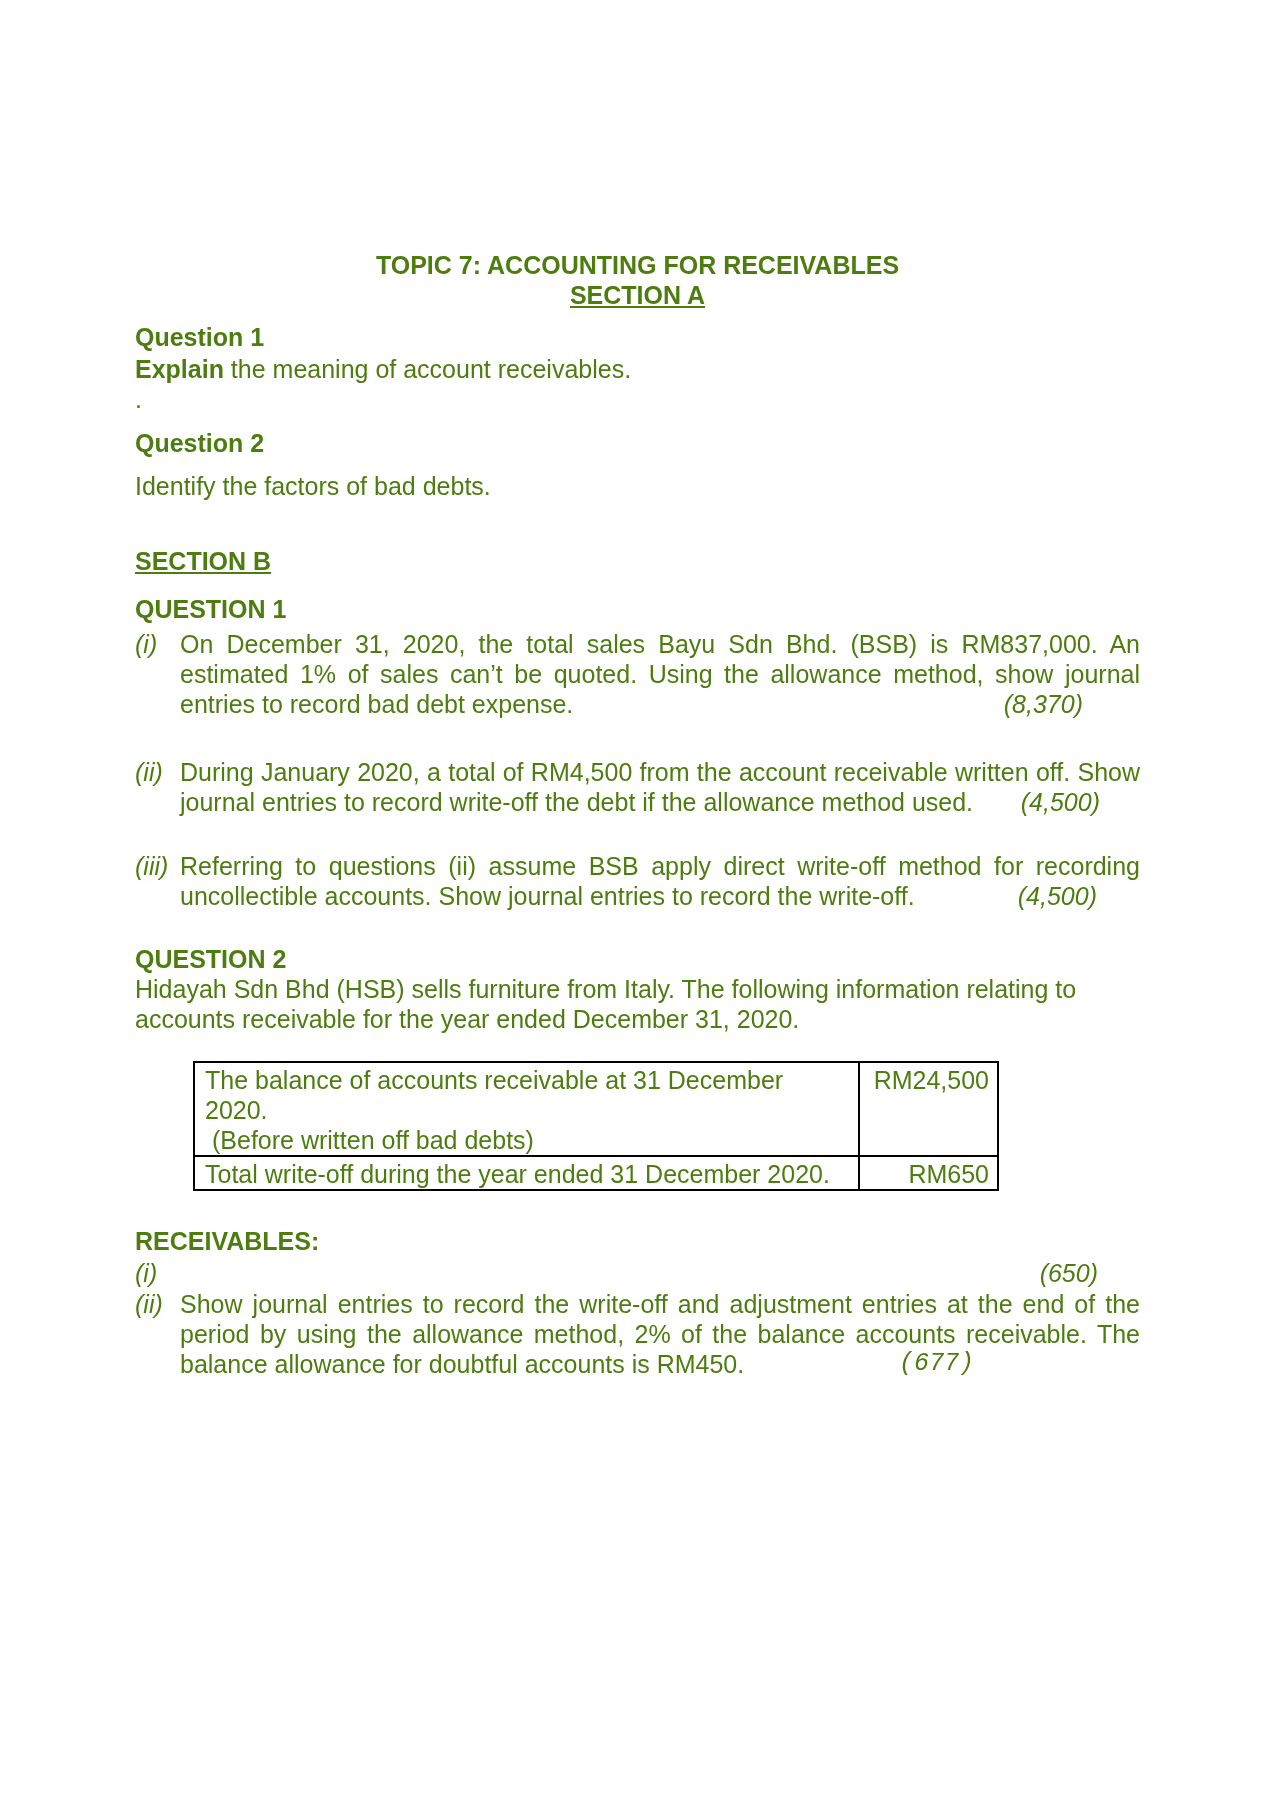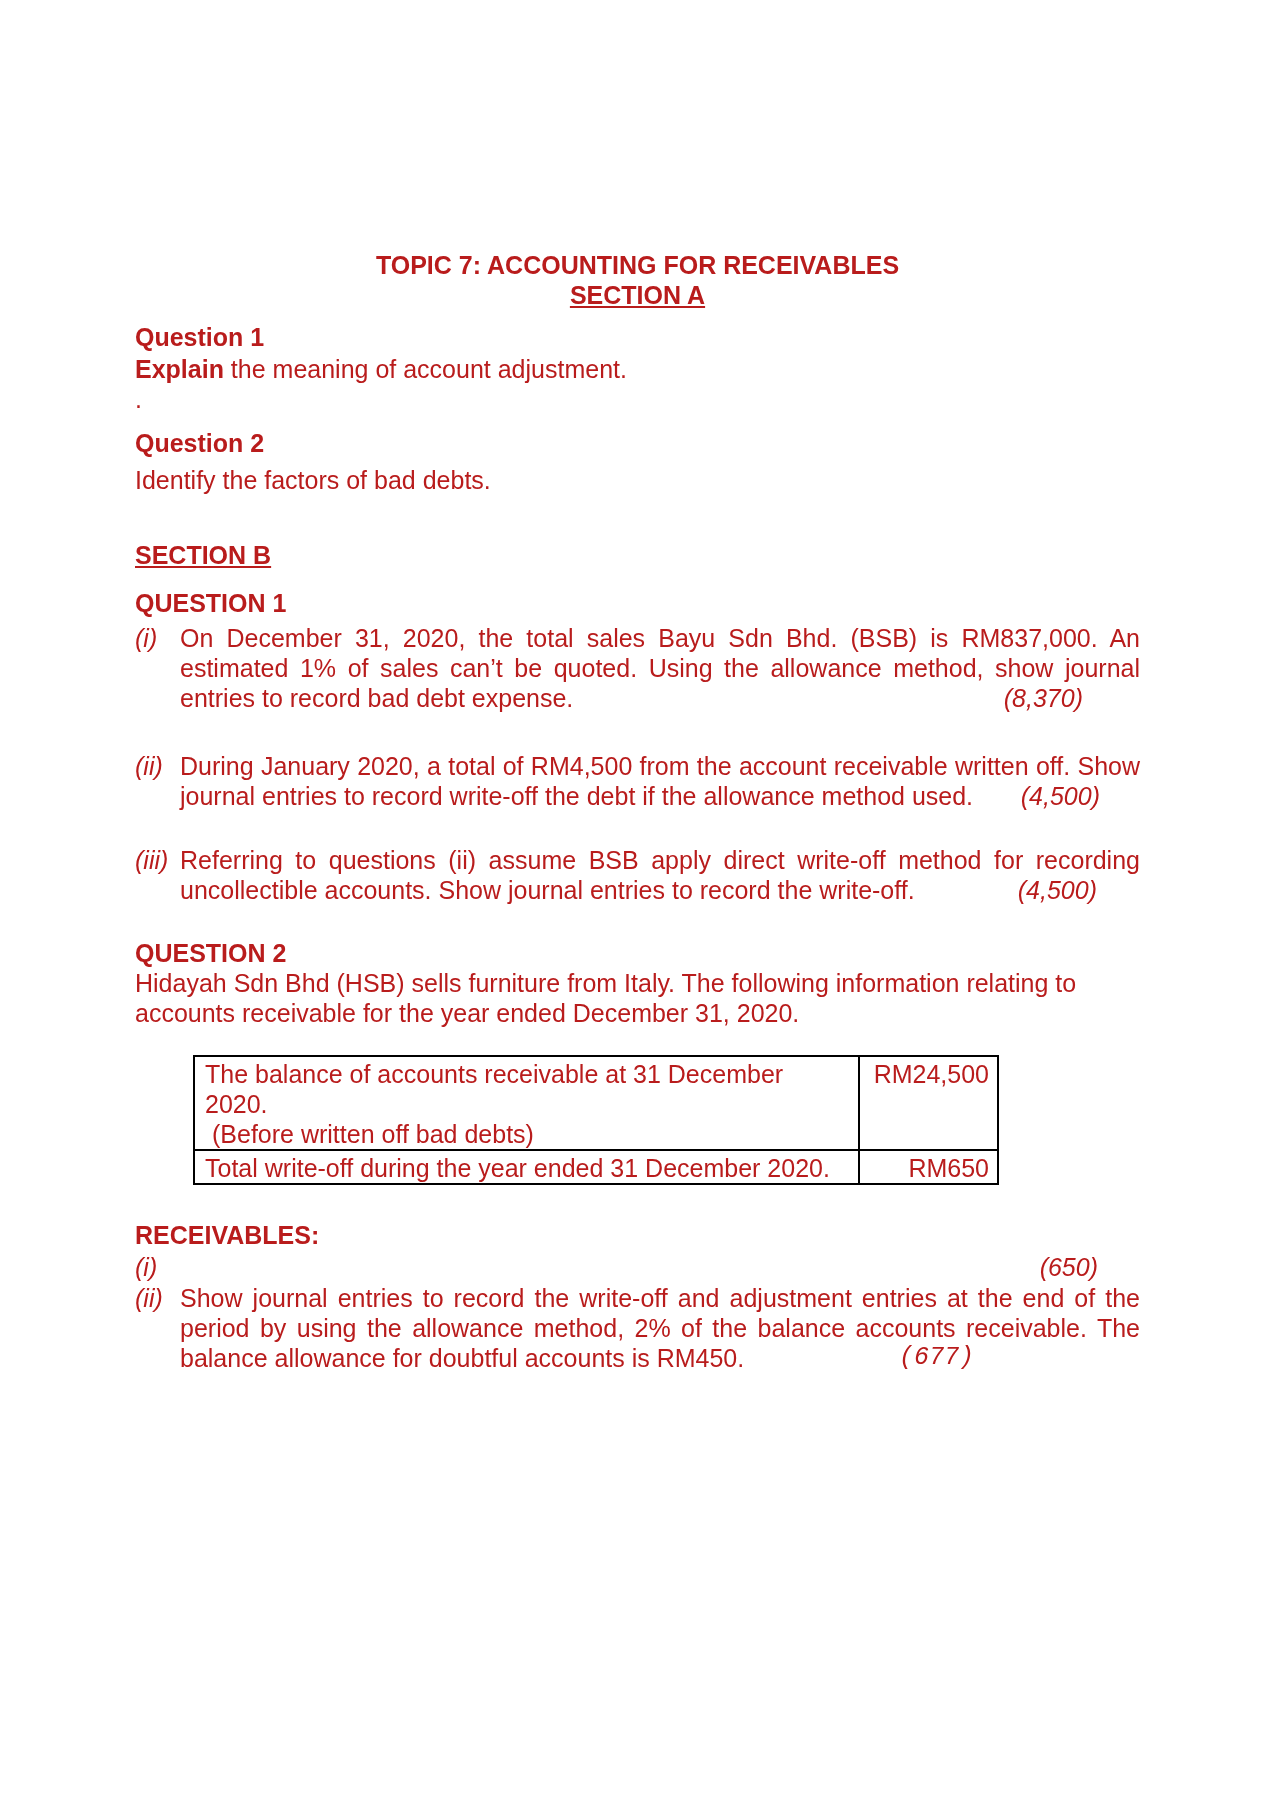--- a/index.html
+++ b/index.html
@@ -1,36 +1,36 @@
 <!DOCTYPE html>
 <html><head>
 <meta charset="utf-8">
 <style>
   * { margin:0; padding:0; box-sizing:border-box; }
   html,body { background:#ffffff; }
   .page {
     position:relative;
     width:1273px; height:1556px;
-    background:#ffffff; color:#b91c1c;
+    background:#ffffff; color:#4d7c0f;
     font-family:"Liberation Sans","DejaVu Sans",sans-serif;
     font-size:25px; line-height:30px;
     overflow:hidden;
   }
   .content { position:absolute; left:135px; top:250px; width:1005px; }
 
   .doc-title { text-align:center; font-weight:bold; }
   .section-heading { font-weight:bold; text-decoration:underline; }
   .sub-heading { font-weight:bold; }
   .bold { font-weight:bold; }
 
   .mt-sa  { margin-top:0;text-align:center; }
   .mt-q1h { margin-top:12px; }
   .mt-exp { margin-top:2px; }
   .mt-q2h { margin-top:14px; }
-  .mt-idf { margin-top:7px; }
+  .mt-idf { margin-top:13px; }
   .mt-sb  { margin-top:45px; }
   .mt-qb1 { margin-top:18px; }
   .mt-i1  { margin-top:5px; }
   .mt-i2  { margin-top:38px; }
   .mt-i3  { margin-top:34px; }
   .mt-qb2 { margin-top:33px; }
   .mt-hid { margin-top:0; }
   .mt-tbl { margin-top:27px; }
   .mt-ins { margin-top:35px; }
   .mt-in1 { margin-top:2px; }
@@ -64,21 +64,21 @@
 
 <div class="page">
   <div class="content">
 
     <div class="doc-title">TOPIC 7: ACCOUNTING FOR RECEIVABLES</div>
 
     <div class="section-heading mt-sa">SECTION A</div>
 
     <div class="sub-heading mt-q1h">Question 1</div>
 
-    <div class="mt-exp"><span class="bold">Explain</span><span> the meaning of account adjustment.</span></div>
+    <div class="mt-exp"><span class="bold">Explain</span><span> the meaning of account receivables.</span></div>
     <div>.</div>
 
     <div class="sub-heading mt-q2h">Question 2</div>
 
     <div class="mt-idf">Identify the factors of bad debts.</div>
 
     <div class="section-heading mt-sb">SECTION B</div>
 
     <div class="sub-heading mt-qb1">QUESTION 1</div>
 

